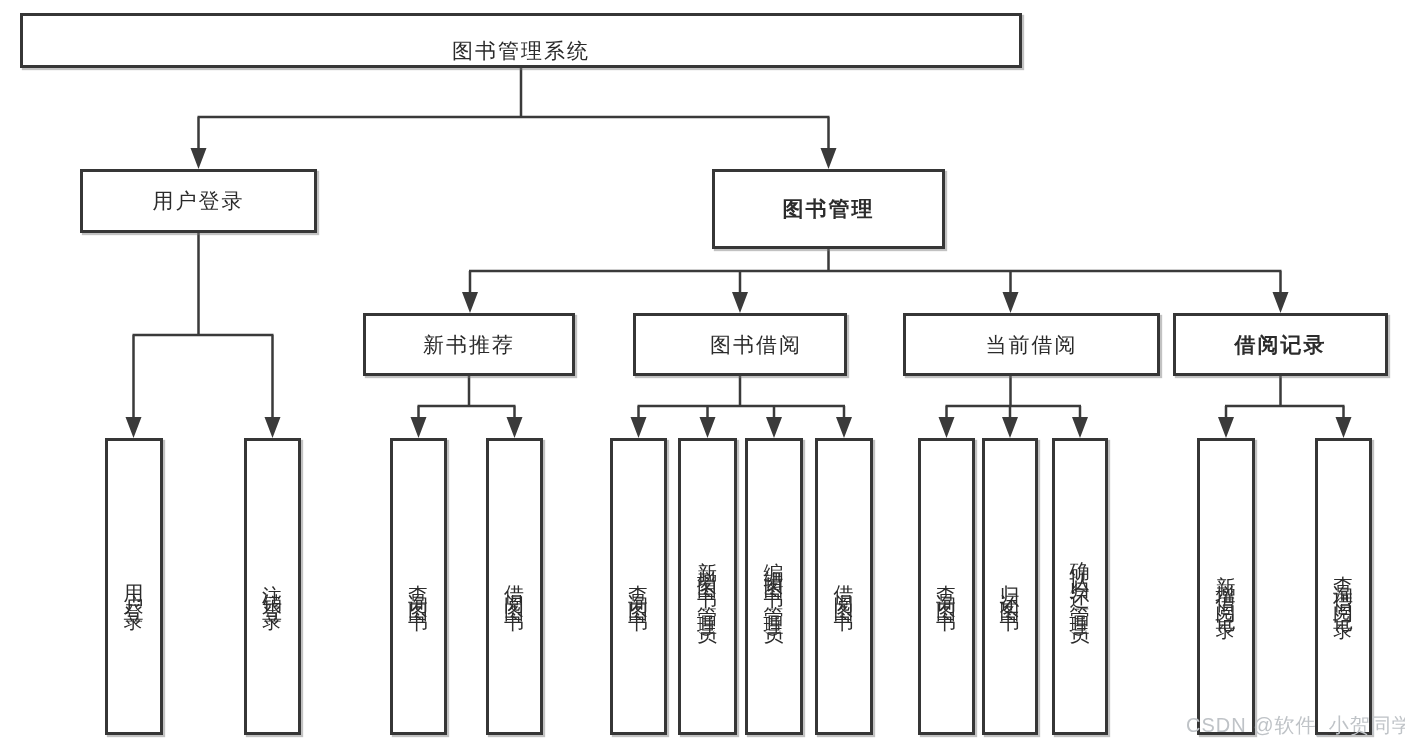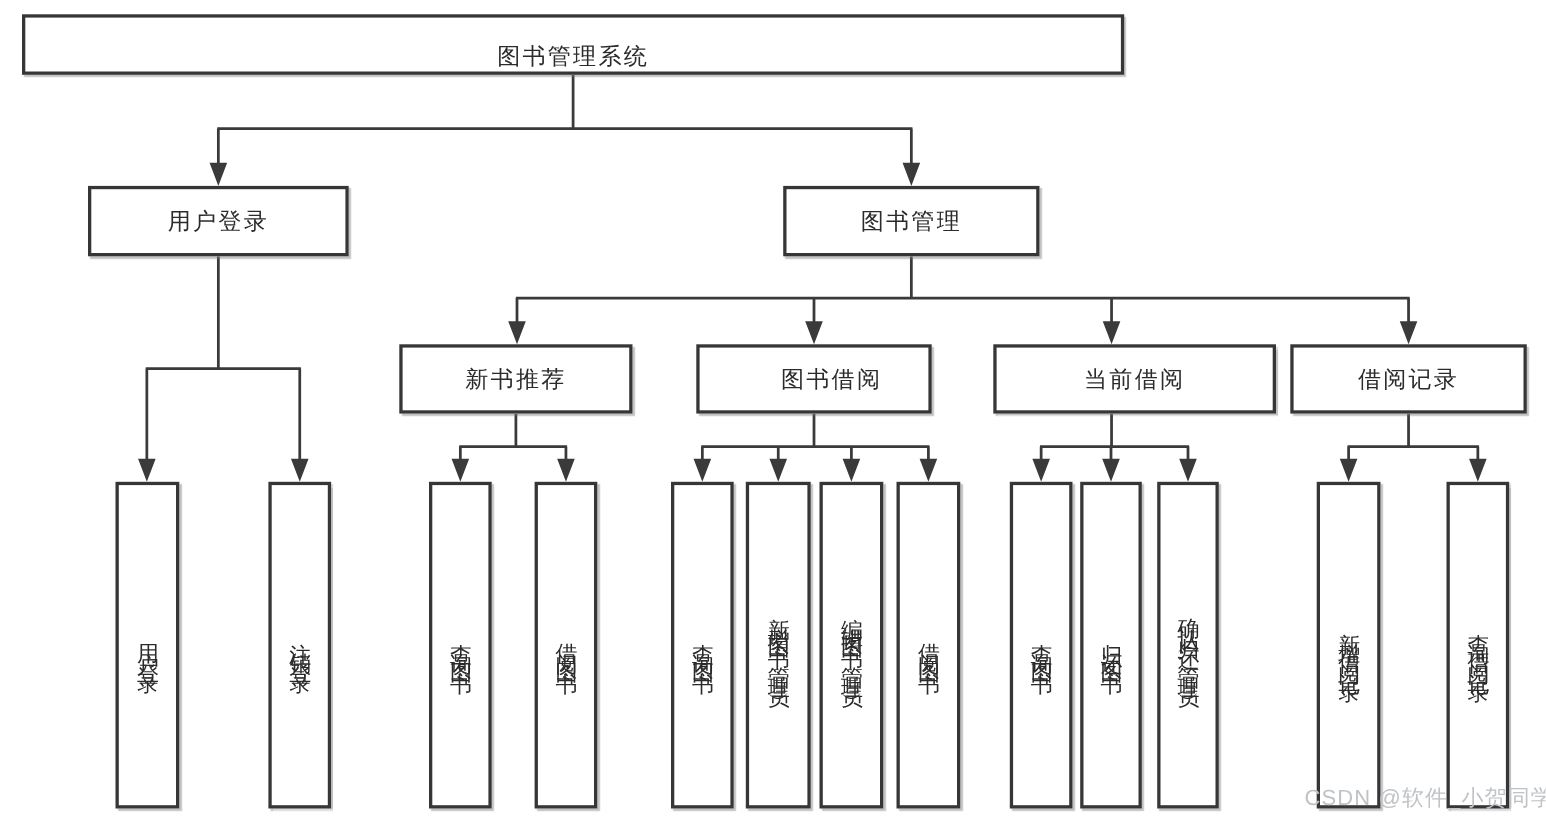--- a/index.html
+++ b/index.html
@@ -96,34 +96,34 @@
              M1335.5 417 L1351.5 417 L1343.5 438 Z"></path>
   </svg>
 
   <div class="node" style="left:20px;top:13px;width:1002px;height:55px;align-items:flex-end;">
     <span class="h-label">图书管理系统</span>
   </div>
 
   <div class="node" style="left:80px;top:169px;width:237px;height:64px;">
     <span class="h-label">用户登录</span>
   </div>
-  <div class="node" style="left:712px;top:169px;width:233px;height:64px;">
+  <div class="node" style="left:712px;top:169px;width:233px;height:80px;font-weight:bold;">
     <span class="h-label">图书管理</span>
   </div>
 
   <div class="node" style="left:363px;top:313px;width:212px;height:63px;">
     <span class="h-label">新书推荐</span>
   </div>
   <div class="node" style="left:633px;top:313px;width:214px;height:63px;padding-left:32px;">
     <span class="h-label">图书借阅</span>
   </div>
   <div class="node" style="left:903px;top:313px;width:257px;height:63px;">
     <span class="h-label">当前借阅</span>
   </div>
-  <div class="node" style="left:1173px;top:313px;width:215px;height:63px;">
+  <div class="node" style="left:1173px;top:313px;width:215px;height:63px;font-weight:bold;">
     <span class="h-label">借阅记录</span>
   </div>
 
   <div class="node leaf" style="left:105px;top:438px;width:58px;height:297px;">
     <span class="v-label">用户登录</span>
   </div>
   <div class="node leaf" style="left:244px;top:438px;width:57px;height:297px;">
     <span class="v-label">注销登录</span>
   </div>
 

